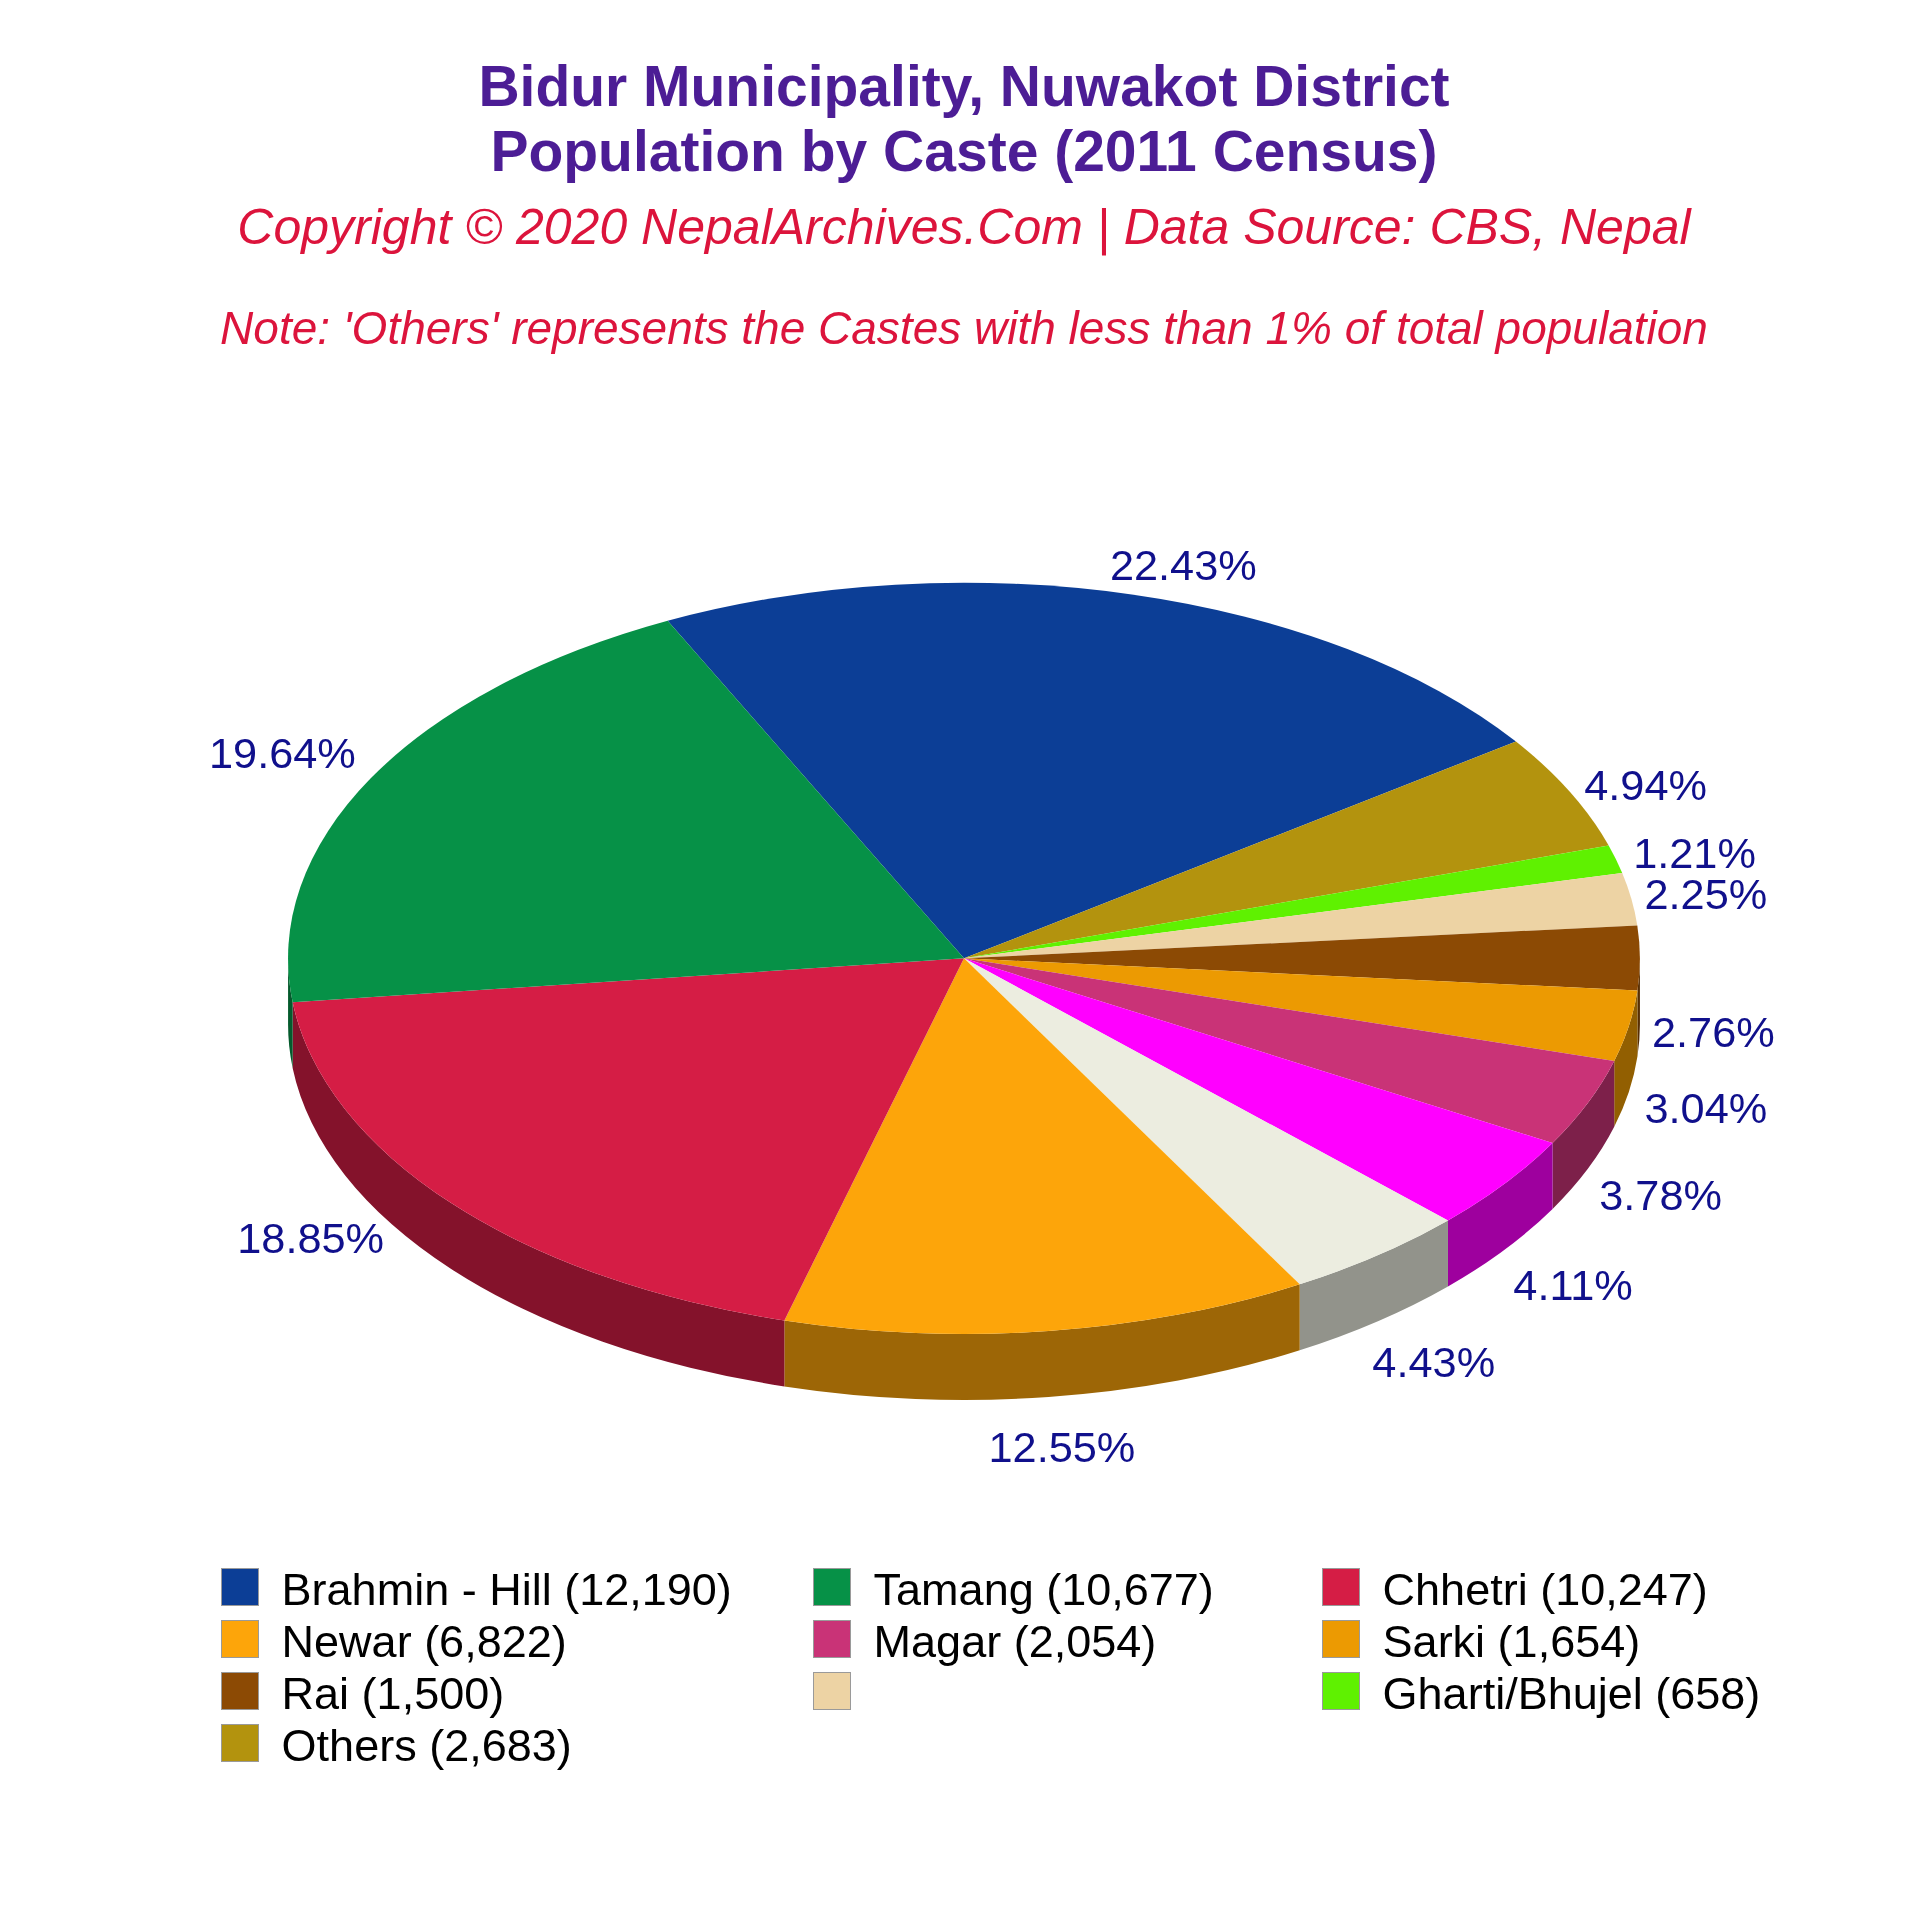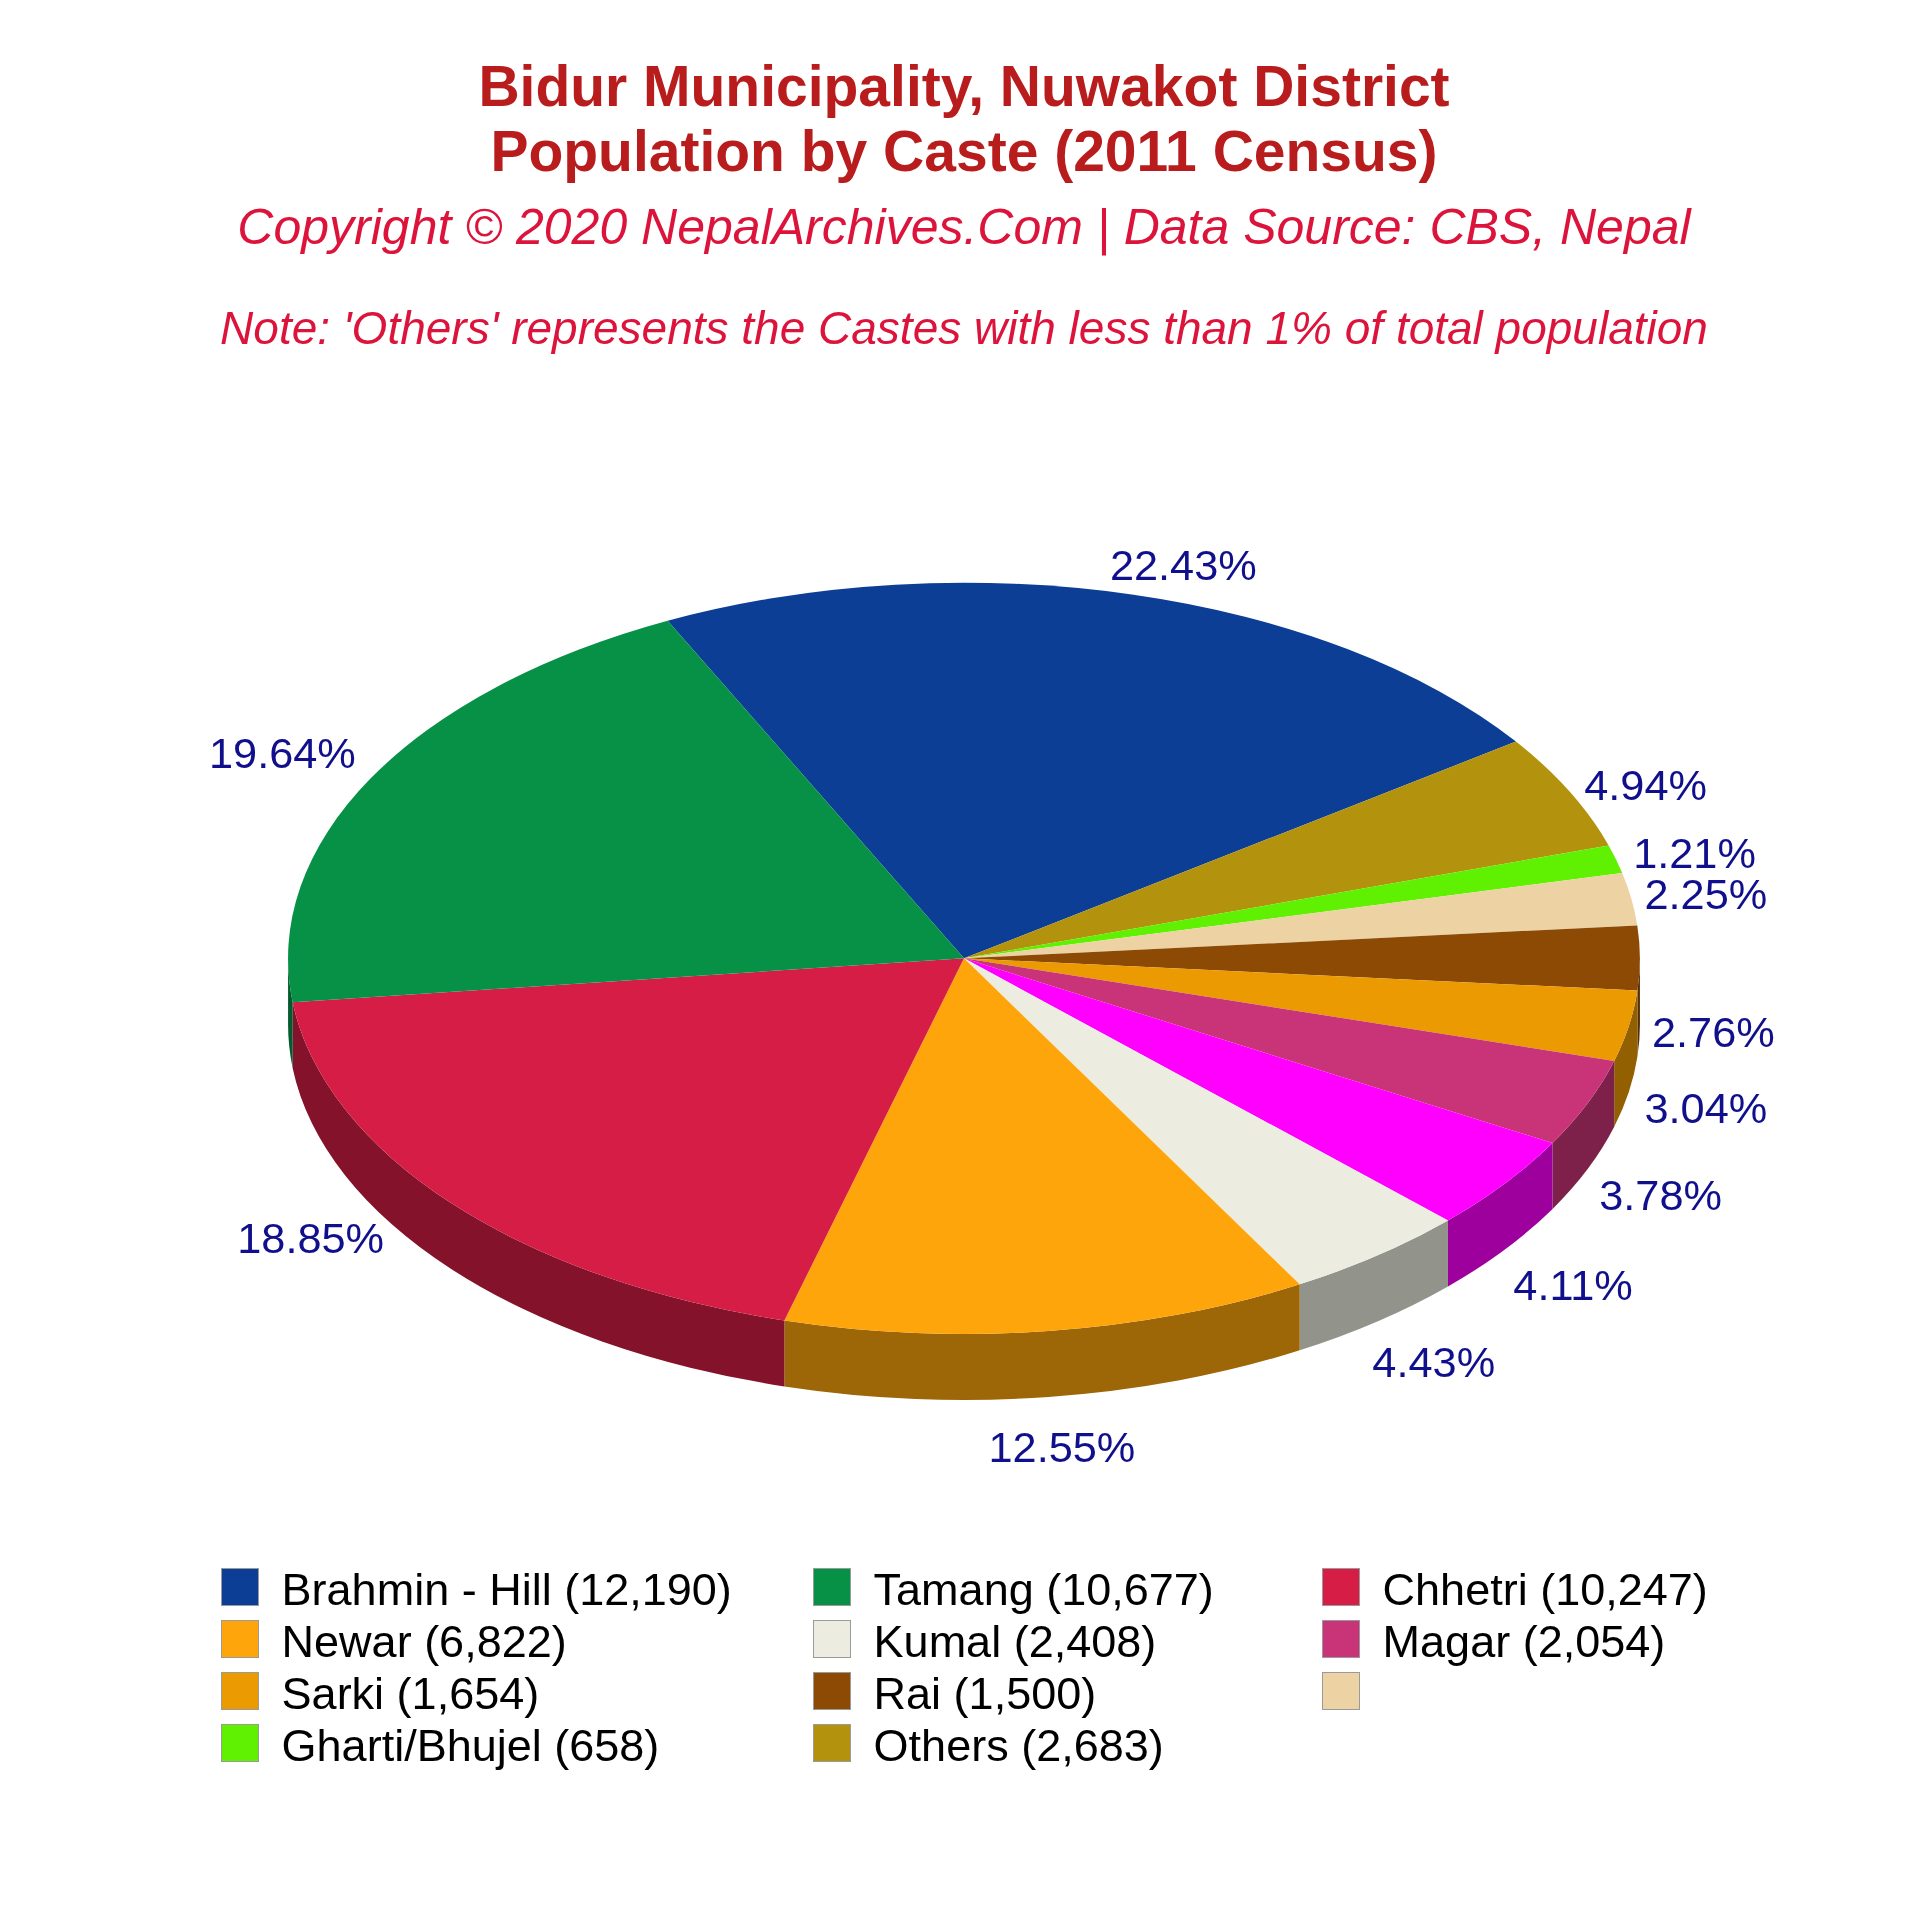--- a/index.html
+++ b/index.html
@@ -2,21 +2,21 @@
 <html style="font-size:15px"><head>
 <meta charset="utf-8">
 <style>
   html,body{margin:0;padding:0;background:#ffffff;}
   .canvas{
     position:relative; width:1928px; height:1928px; background:#ffffff; overflow:hidden;
     font-family:"Liberation Sans", sans-serif;
   }
   .chart-title{
     position:absolute; top:54px; left:0; width:100%; text-align:center;
-    color:#b91c1c; font-weight:bold; font-size:57px; line-height:65px;
+    color:#4c1d95; font-weight:bold; font-size:57px; line-height:65px;
   }
   .copyright-line{
     position:absolute; top:198px; left:0; width:100%; text-align:center;
     color:#DC143C; font-style:italic; font-size:50px;
   }
   .note-line{
     position:absolute; top:285px; left:0; width:100%; text-align:center;
     color:#DC143C; font-style:italic; font-size:46px;margin-top:16px;
   }
   #pie-svg{position:absolute; left:0; top:0;}
@@ -95,24 +95,20 @@
       </div>
       <div class="legend-item">
         <span class="swatch" style="background: rgb(213, 29, 69);"></span>
         <span class="legend-label">Chhetri (10,247)</span>
       </div>
       <div class="legend-item">
         <span class="swatch" style="background: rgb(253, 165, 10);"></span>
         <span class="legend-label">Newar (6,822)</span>
       </div>
       <div class="legend-item">
-        <span class="swatch" style="background: rgb(236, 237, 224);"></span>
-        <span class="legend-label">Kumal (2,408)</span>
-      </div>
-      <div class="legend-item">
         <span class="swatch" style="background: rgb(201, 51, 119);"></span>
         <span class="legend-label">Magar (2,054)</span>
       </div>
       <div class="legend-item">
         <span class="swatch" style="background: rgb(236, 154, 2);"></span>
         <span class="legend-label">Sarki (1,654)</span>
       </div>
       <div class="legend-item">
         <span class="swatch" style="background: rgb(140, 74, 4);"></span>
         <span class="legend-label">Rai (1,500)</span>

